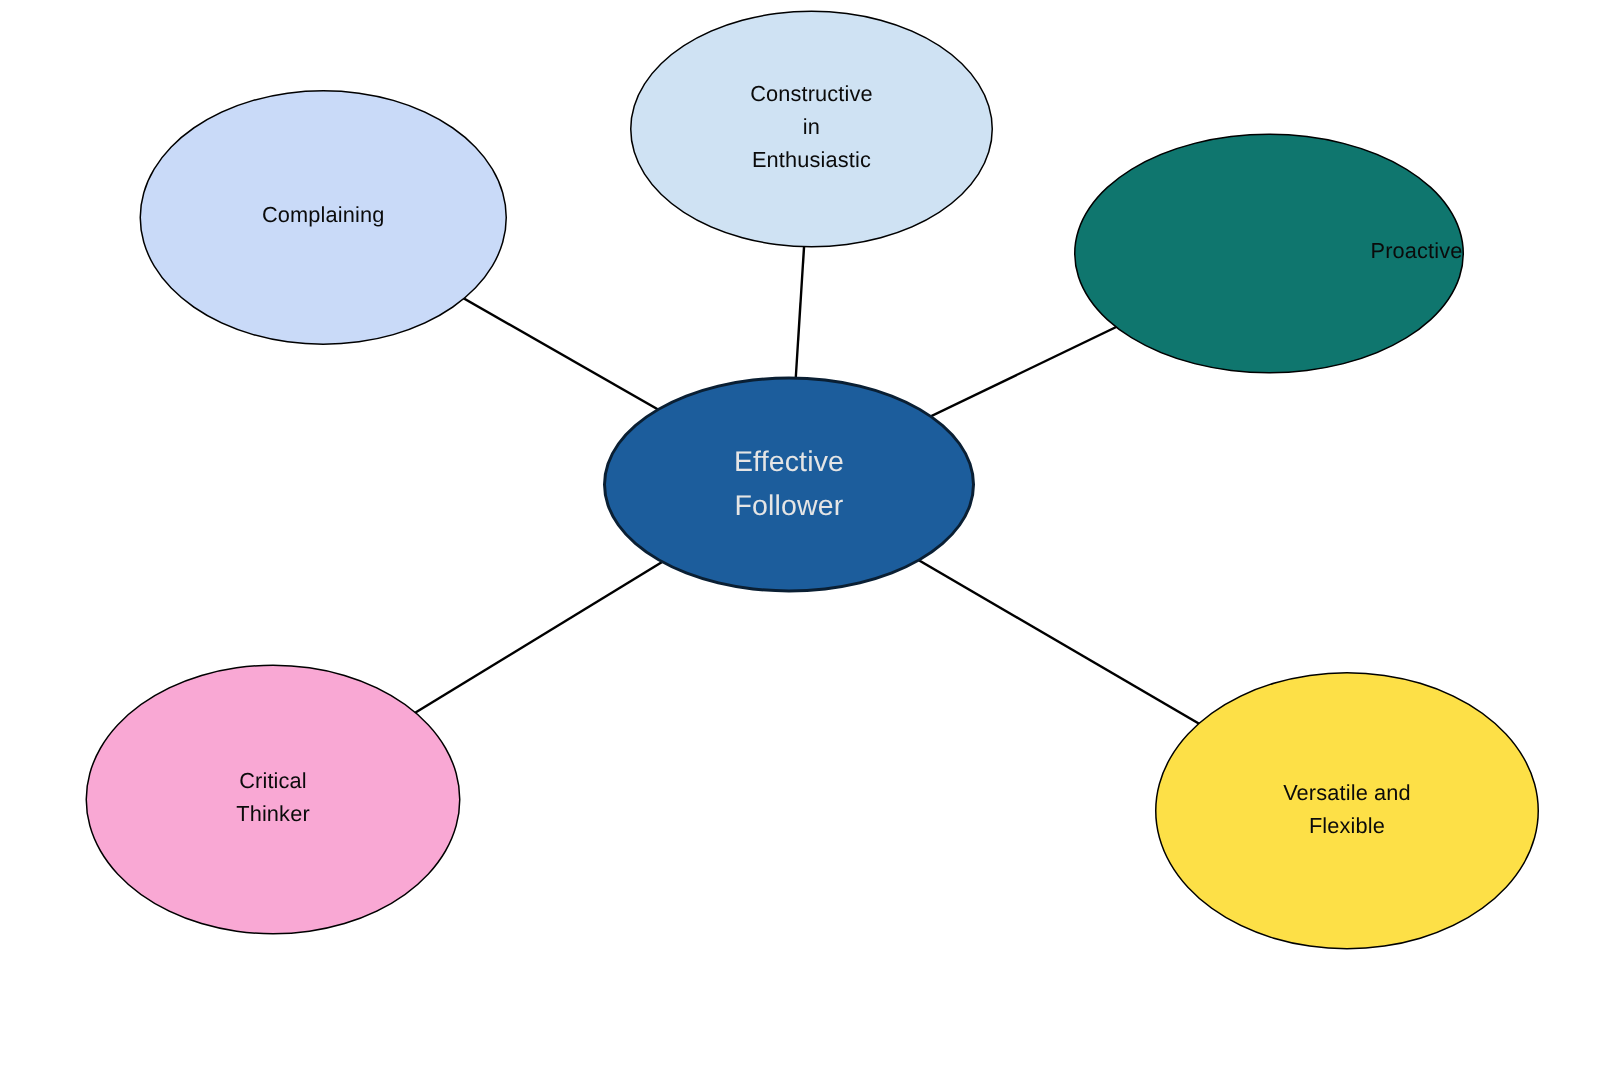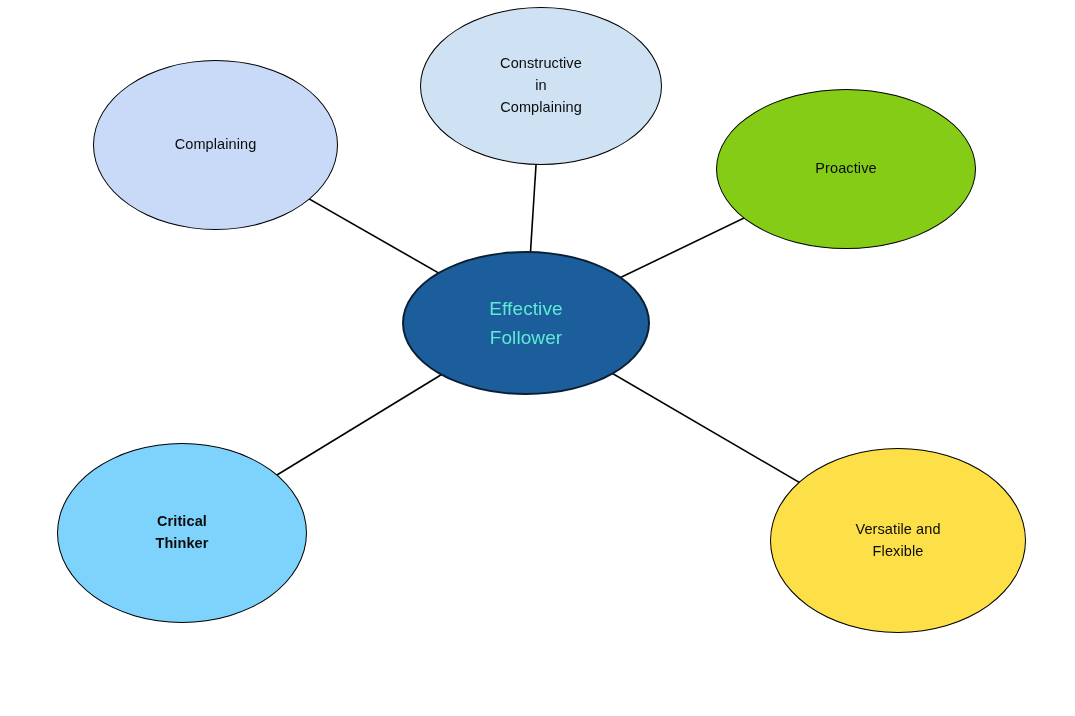--- a/index.html
+++ b/index.html
@@ -38,21 +38,21 @@
     line-height: 1.5;
     color: #0b0b0b;
     letter-spacing: 0.1px;
   }
   .node.center-node {
     border: 2px solid #0a1f33;
   }
   .node.center-node .label {
     font-size: 19px;
     line-height: 1.55;
-    color: #5eead4;
+    color: #e5e5e5;
     font-weight: 400;
   }
   
   #node-center       { left: 402px; top: 251px; width: 248px; height: 144px; }
   #node-constructive { left: 420px; top:   7px; width: 242px; height: 158px; }
   #node-enthusiastic { left:  93px; top:  60px; width: 245px; height: 170px; }
   #node-proactive    { left: 716px; top:  89px; width: 260px; height: 160px; }
   #node-critical     { left:  57px; top: 443px; width: 250px; height: 180px; }
   #node-versatile    { left: 770px; top: 448px; width: 256px; height: 185px; }
 </style>
@@ -65,32 +65,32 @@
     <line x1="526" y1="323" x2="541" y2="86" stroke="#000" stroke-width="1.6"></line>
     <line x1="526" y1="323" x2="215" y2="145" stroke="#000" stroke-width="1.6"></line>
     <line x1="526" y1="323" x2="846" y2="169" stroke="#000" stroke-width="1.6"></line>
     <line x1="526" y1="323" x2="182" y2="533" stroke="#000" stroke-width="1.6"></line>
     <line x1="526" y1="323" x2="898" y2="540" stroke="#000" stroke-width="1.6"></line>
   </svg>
 
   <div class="node" id="node-constructive" style="background-color: rgb(207, 226, 243);">
     <span class="label">Constructive
 in
-Complaining</span>
+Enthusiastic</span>
   </div>
 
   <div class="node" id="node-enthusiastic" style="background-color: rgb(201, 218, 248);">
     <span class="label">Complaining</span>
   </div>
 
-  <div class="node" id="node-proactive" style="background-color: #84cc16;">
+  <div class="node" id="node-proactive" style="background-color: #0f766e; justify-content: flex-end;">
     <span class="label">Proactive</span>
   </div>
 
-  <div class="node" id="node-critical" style="background-color: #7dd3fc; font-weight: bold;">
+  <div class="node" id="node-critical" style="background-color: #f9a8d4;">
     <span class="label">Critical
 Thinker</span>
   </div>
 
   <div class="node" id="node-versatile" style="background-color: #fde047;">
     <span class="label">Versatile and
 Flexible</span>
   </div>
 
   <div class="node center-node" id="node-center" style="background-color: rgb(28, 93, 156);">

